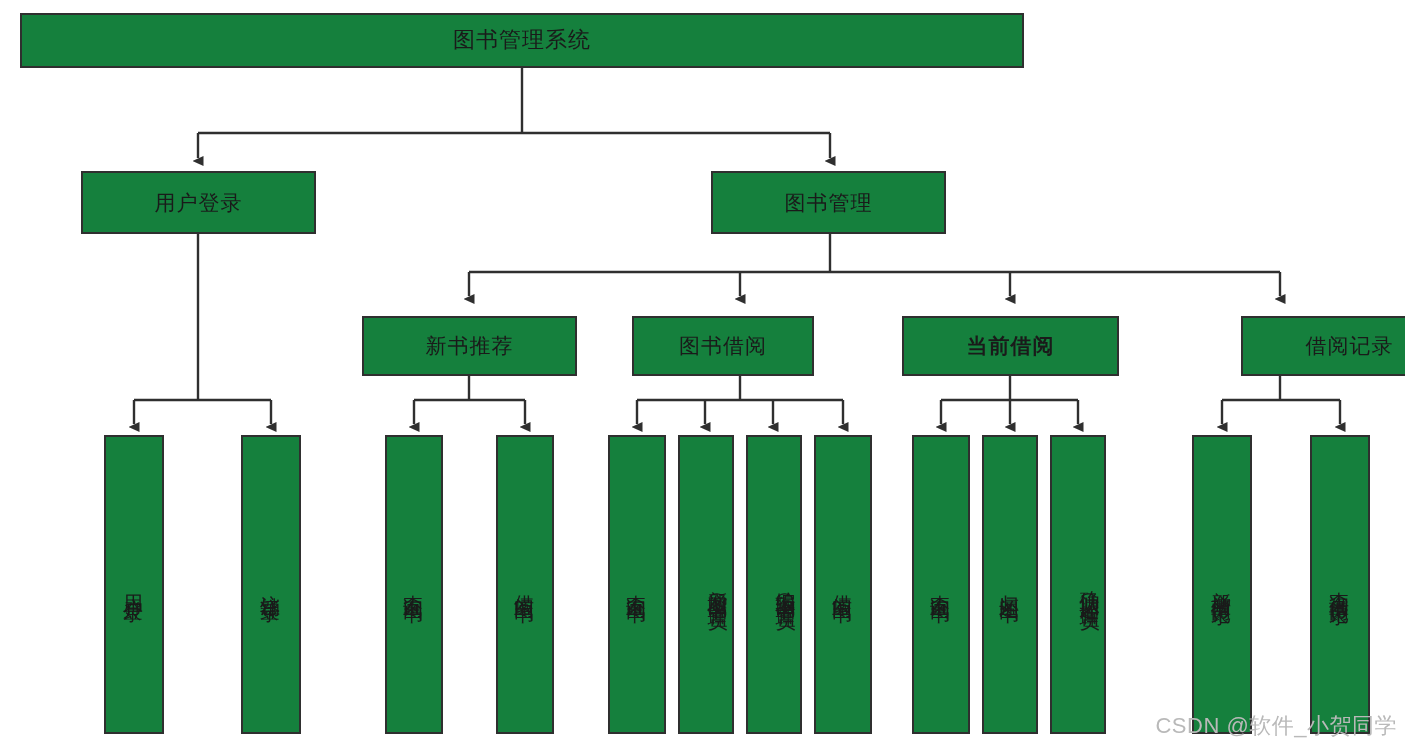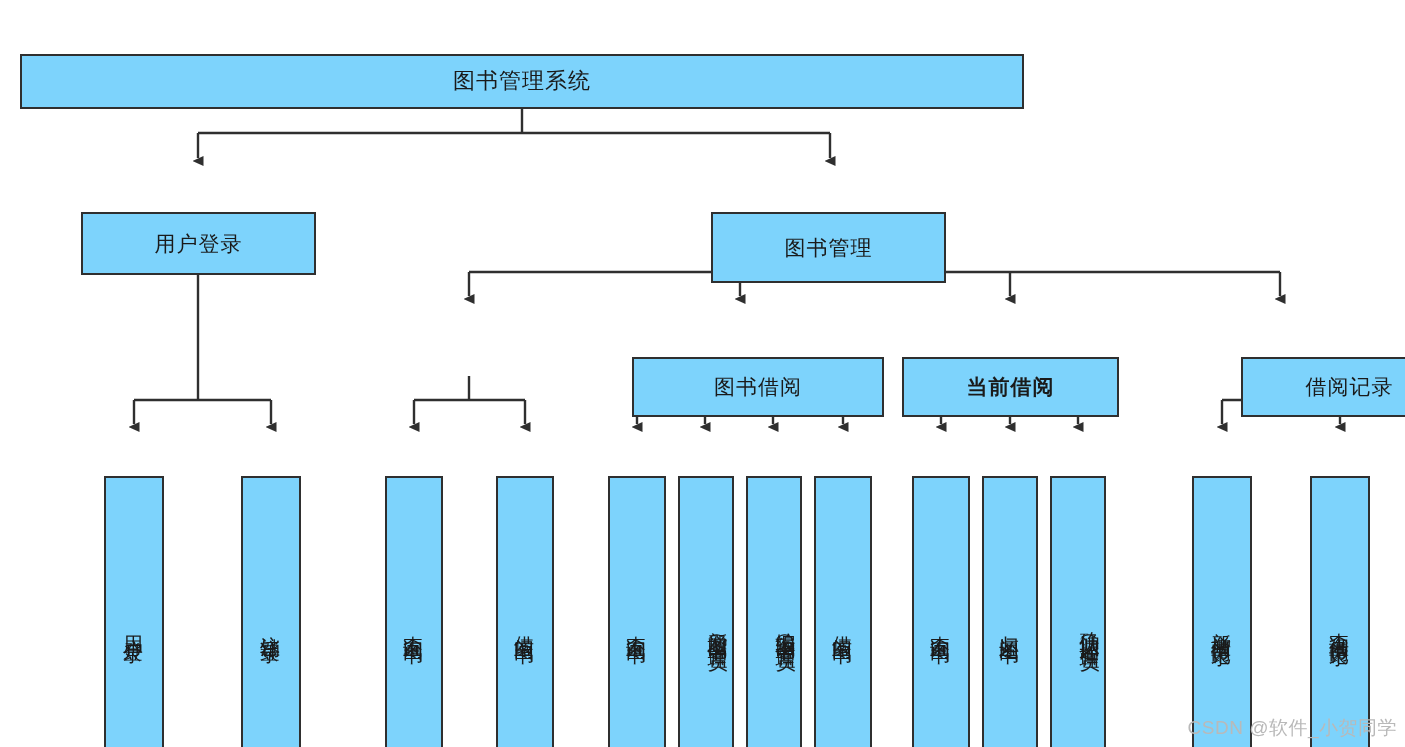--- a/index.html
+++ b/index.html
@@ -14,26 +14,25 @@
     position: relative;
     width: 1405px;
     height: 747px;
     background: #ffffff;
     overflow: hidden;
   }
   .node {
     position: absolute;
     box-sizing: border-box;
     border: 2px solid #2f2f2f;
-    background: #7dd3fc;
+    background: #15803d;
     display: flex;
     align-items: center;
     justify-content: center;
     color: #1a1a1a;
-    margin-top: 41px;
   }
   .node.h {
     font-size: 21px;
     letter-spacing: 1px;
     line-height: 1.2;
   }
   .node.root {
     font-size: 22px;
   }
   .node.v {
@@ -55,21 +54,21 @@
     left: 0;
     top: 0;
     width: 1405px;
     height: 747px;
     pointer-events: none;
   }
   .watermark {
     position: absolute;
     right: 8px;
     bottom: 6px;
-    font-size: 19px;
+    font-size: 22px;
     color: #b9b9b9;
     letter-spacing: 0.5px;
     white-space: nowrap;
   }
 </style>
 </head>
 <body>
 
 <div id="canvas">
 
@@ -119,23 +118,24 @@
       <path d="M1280,376 L1280,400"></path>
       <path d="M1222,400 L1340,400"></path>
       <path d="M1222,400 L1222,424" marker-end="url(#arrow)"></path>
       <path d="M1340,400 L1340,424" marker-end="url(#arrow)"></path>
     </g>
   </svg>
 
   <div class="node h root" style="left:20px; top:13px; width:1004px; height:55px;">图书管理系统</div>
 
   <div class="node h" style="left:81px; top:171px; width:235px; height:63px;">用户登录</div>
-  <div class="node h" style="left:711px; top:171px; width:235px; height:71px;">图书管理</div>
+  <div class="node h" style="left:711px; top:171px; width:235px; height:63px;">图书管理</div>
 
-  <div class="node h" style="left:632px; top:316px; width:252px; height:60px;">图书借阅</div>
+  <div class="node h" style="left:362px; top:316px; width:215px; height:60px;">新书推荐</div>
+  <div class="node h" style="left:632px; top:316px; width:182px; height:60px;">图书借阅</div>
   <div class="node h" style="left:902px; top:316px; width:217px; height:60px;font-weight:bold;">当前借阅</div>
   <div class="node h" style="left:1241px; top:316px; width:217px; height:60px;">借阅记录</div>
 
   <div class="node v mid" style="left:104px; top:435px; width:60px; height:299px;">用户登录</div>
   <div class="node v mid" style="left:241px; top:435px; width:60px; height:299px;">注销登录</div>
 
   <div class="node v mid" style="left:385px; top:435px; width:58px; height:299px;">查询图书</div>
   <div class="node v mid" style="left:496px; top:435px; width:58px; height:299px;">借阅图书</div>
 
   <div class="node v mid" style="left:608px; top:435px; width:58px; height:299px;">查询图书</div>

